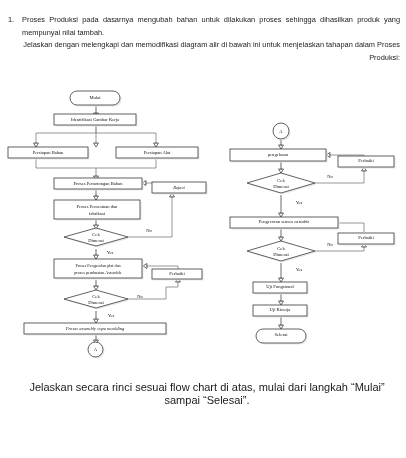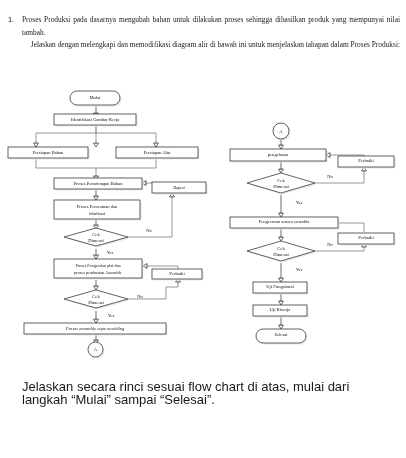--- a/index.html
+++ b/index.html
@@ -36,32 +36,32 @@
   }
   .qbody {
     flex: 1 1 auto;
   }
   .qpara {
     font-size: 7.4px;
     line-height: 12.6px;
     color: #1a1a1a;
     text-align: justify;
     margin: 0;
-    font-family: Liberation Serif, serif;
   }
   .qpara.nojust { text-align: right; }
 
   .bottomnote {
     position: absolute;
     left: 22px;
     top: 381px;
     width: 370px;
-    font-size: 13px;
+    font-size: 11px;
     line-height: 12.6px;
     color: #1a1a1a;
+    text-align: center;
   }
 
   
   .chart {
     position: absolute;
     left: 0;
     top: 88px;
     width: 406px;
     height: 280px;
   }

